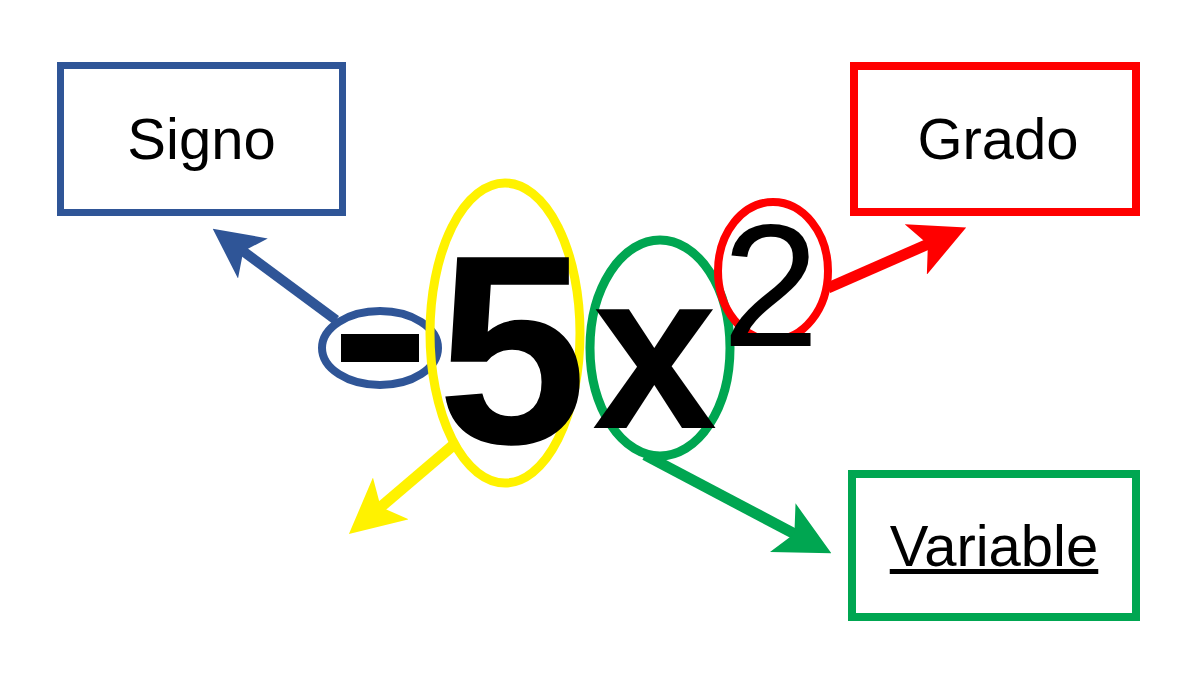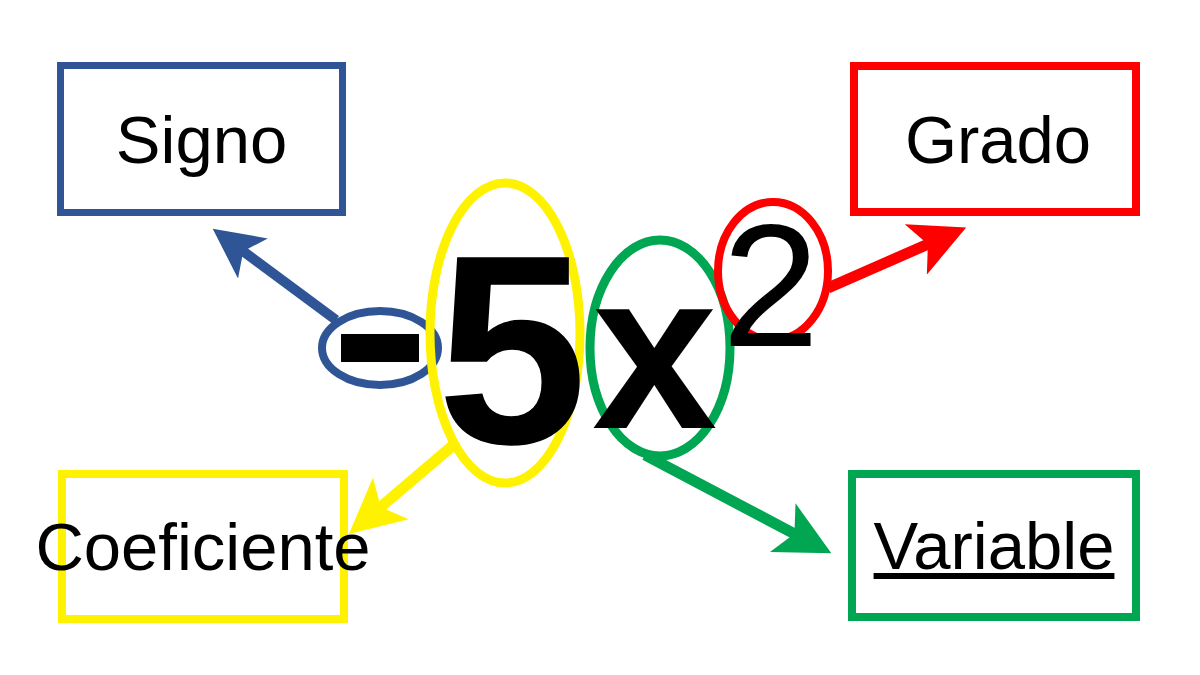--- a/index.html
+++ b/index.html
@@ -20,21 +20,21 @@
   .label-box {
     position: absolute;
     box-sizing: border-box;
     background: #ffffff;
     display: flex;
     align-items: center;
     justify-content: center;
   }
   .label-box .label-text {
     font-family: "Liberation Sans", sans-serif;
-    font-size: 67px;
+    font-size: 58px;
     line-height: 1;
     color: #000000;
     white-space: nowrap;
     letter-spacing: 0px;
   }
   #box-signo {
     left: 57px;  top: 62px;  width: 289px; height: 154px;
     border: 7px solid #2f5597;
   }
   #box-grado {
@@ -139,21 +139,18 @@
   </div>
 
   <div class="label-box" id="box-signo">
     <span class="label-text">Signo</span>
   </div>
 
   <div class="label-box" id="box-grado">
     <span class="label-text">Grado</span>
   </div>
 
-  <div class="label-box" id="box-coeficiente">
-    <span class="label-text">Coeficiente</span>
-  </div>
 
   <div class="label-box" id="box-variable">
     <span class="label-text">Variable</span>
   </div>
 
 </div>
 
 </body></html>

